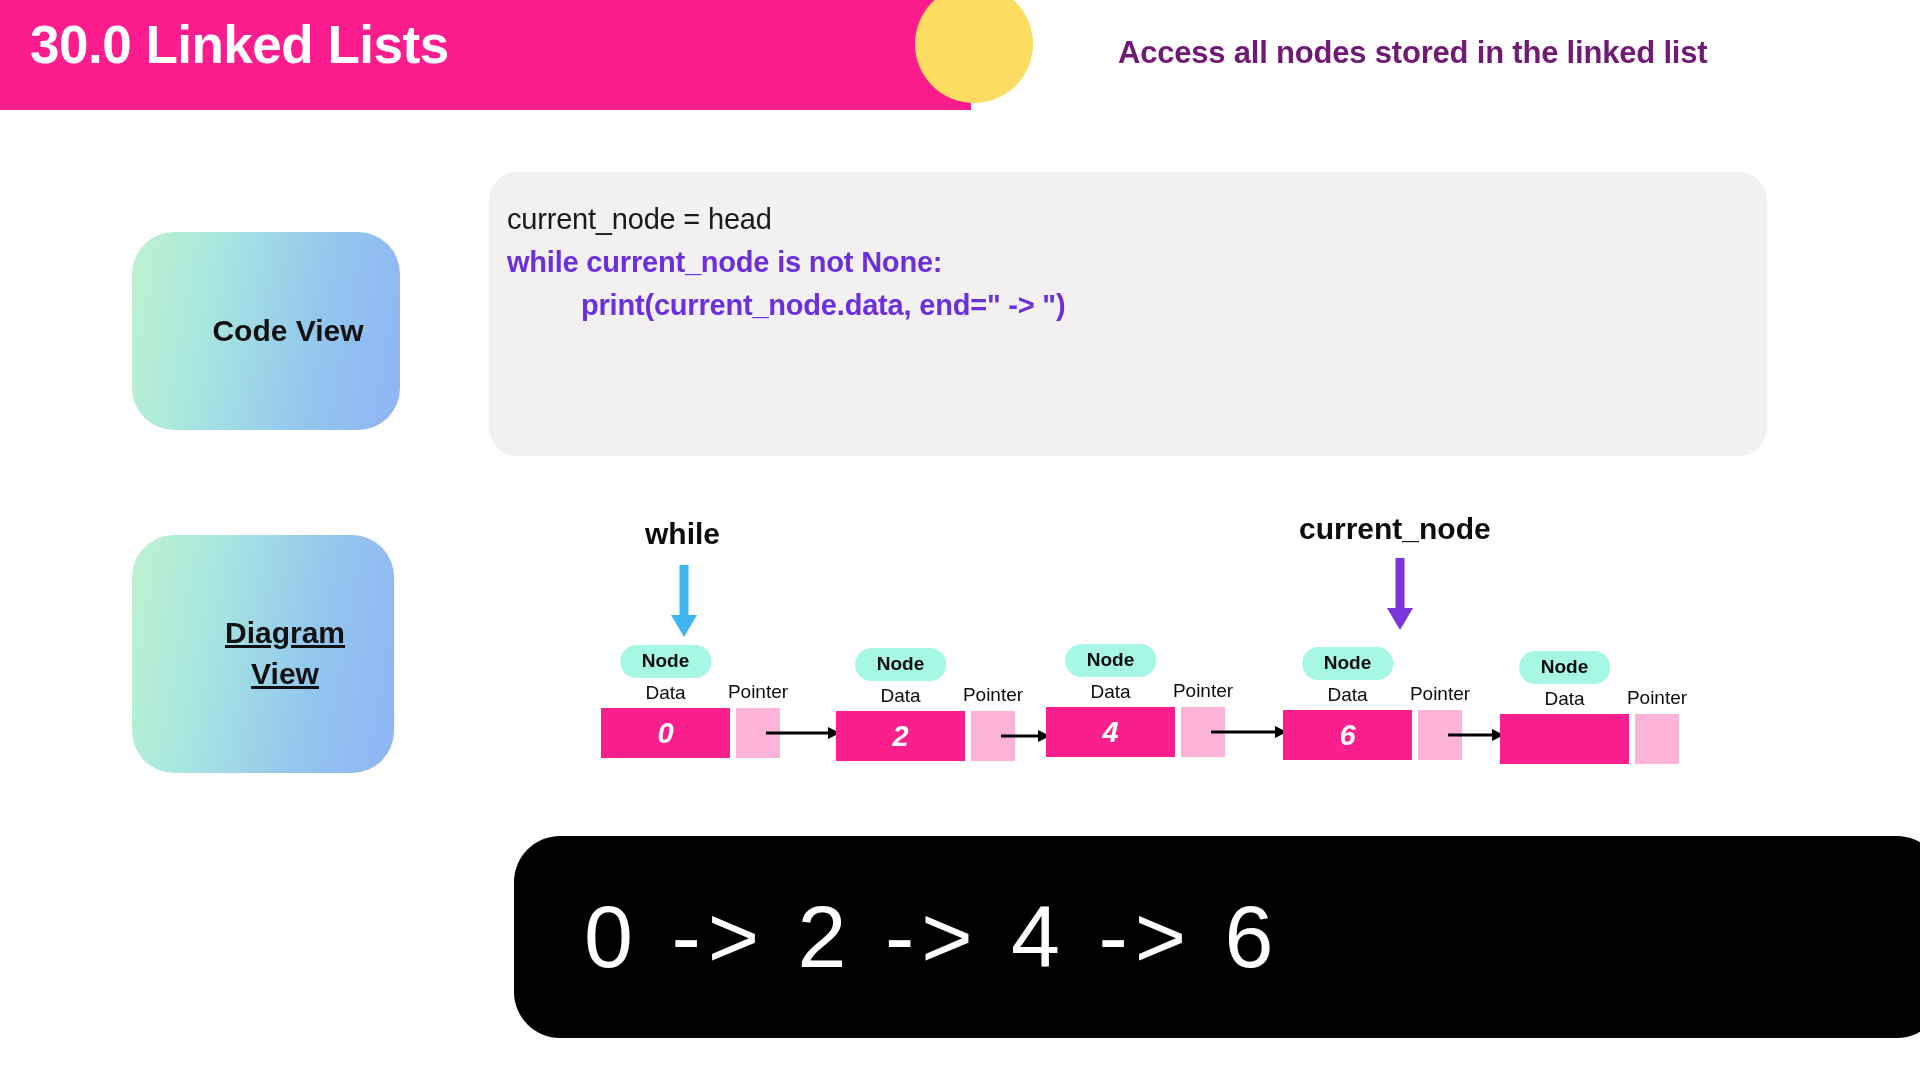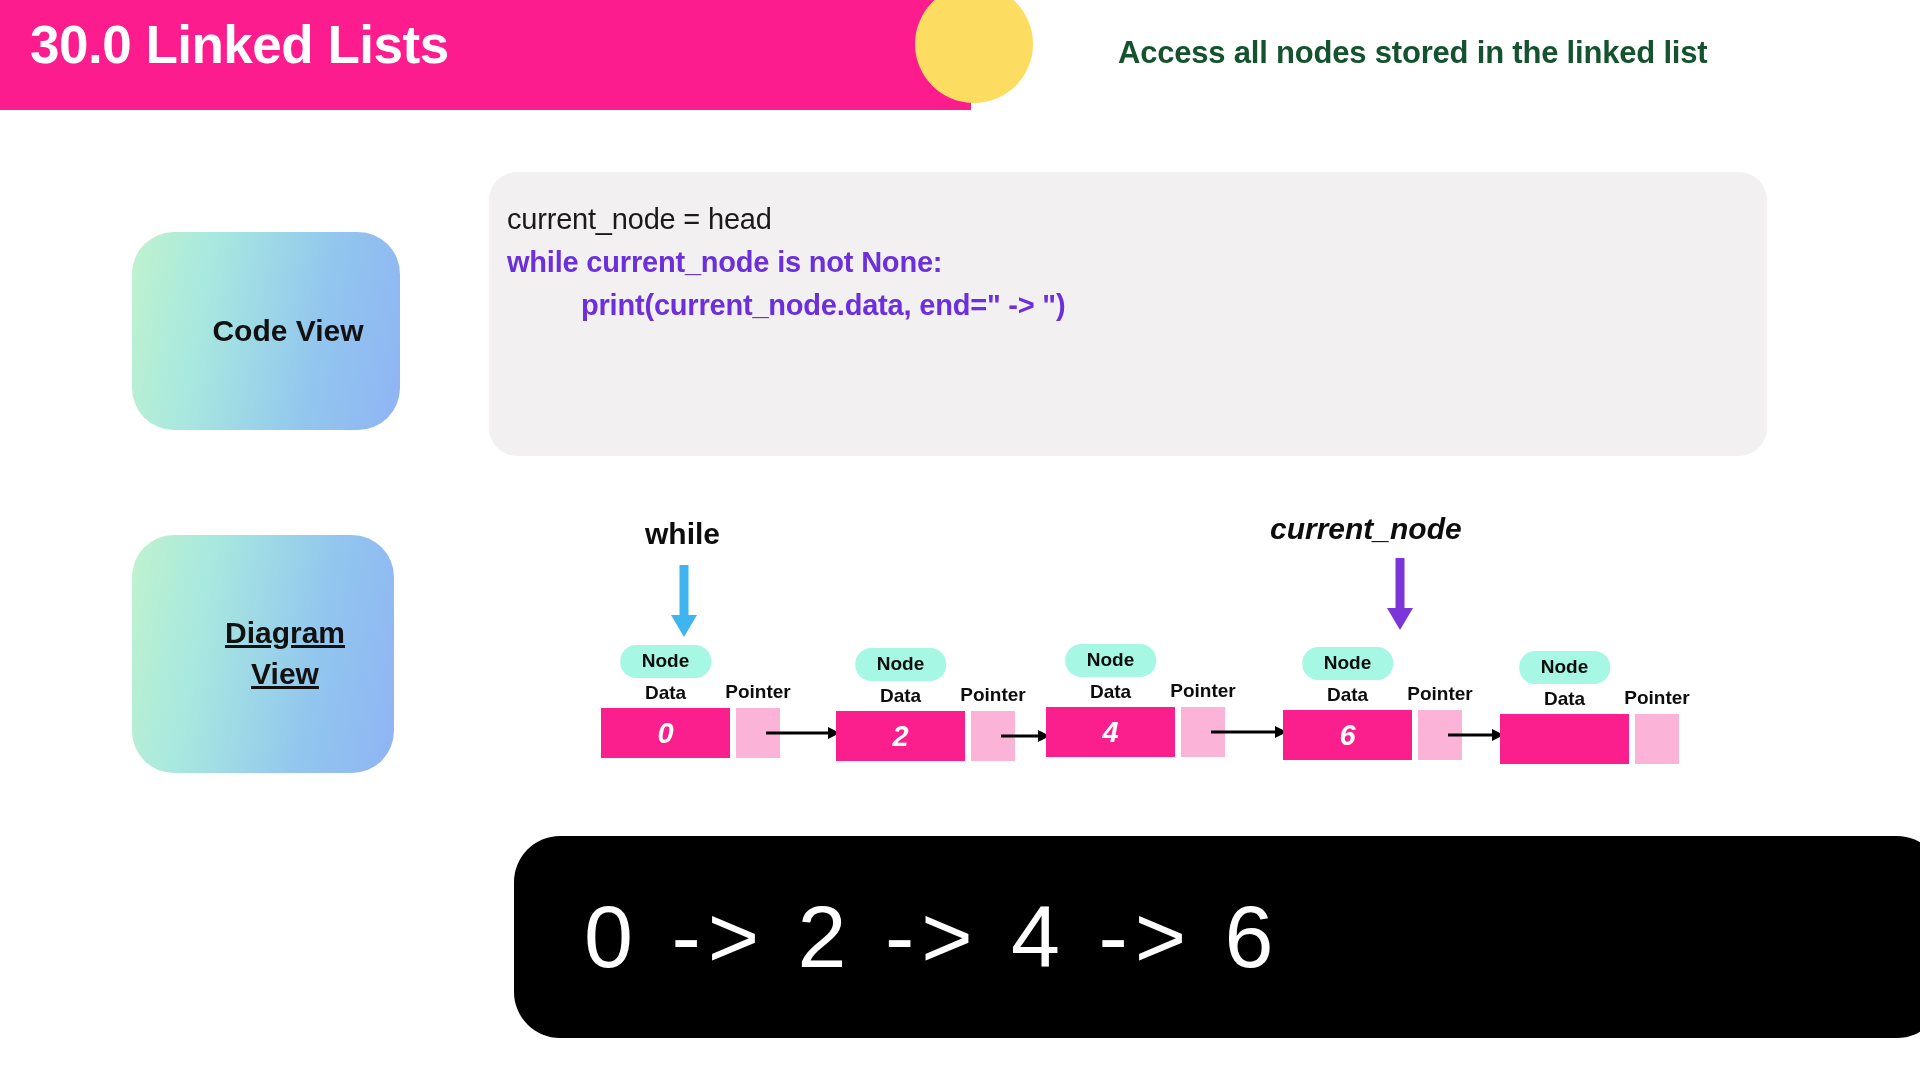--- a/index.html
+++ b/index.html
@@ -21,21 +21,21 @@
     font-size:53px; font-weight:800; color:#ffffff;
     letter-spacing:-0.5px; white-space:nowrap;
   }
   .header-circle{
     position:absolute; left:915px; top:-15px;
     width:118px; height:118px; border-radius:50%;
     background:#FDDC62; z-index:3;
   }
   .header-subtitle{
     position:absolute; left:1118px; top:35px;
-    font-size:31px; font-weight:800; color:#14532d;
+    font-size:31px; font-weight:800; color:#701a75;
     white-space:nowrap; letter-spacing:-0.2px; z-index:4;
   }
 
   
   .rail-btn{
     position:absolute;
     background:linear-gradient(100deg,#BFF2CF 0%,#A8E8DF 28%,#92C6EE 68%,#8FB4F4 100%);
     border-radius:42px;
     display:flex; align-items:center; justify-content:center;
     text-align:center;
@@ -71,21 +71,21 @@
   .ptr-arrow{ position:absolute; }
   .node-badge{
     position:absolute; left:50%; transform:translateX(-50%);
     top:0;
     background:#A6F7E4; border-radius:16px;
     padding:5px 22px 6px 22px;
     font-size:19px; font-weight:800; color:#0d0d0d;
     white-space:nowrap;
   }
   .cell-label{
-    position:absolute; font-size:19px; font-weight:700; color:#0d0d0d;
+    position:absolute; font-size:19px; font-weight:400; color:#0d0d0d;
     white-space:nowrap; text-align:center;
   }
   .data-box{
     position:absolute;
     background:#FA1F8D;
     display:flex; align-items:center; justify-content:center;
     color:#ffffff; font-size:29px; font-weight:800; font-style:italic;
   }
   .pointer-box{
     position:absolute; background:#FBB4D8;
@@ -169,21 +169,21 @@
       <div class="node-badge" style="position: absolute; left: 1564.5px; top: 651px; transform: translateX(-50%);">Node</div>
       <div class="cell-label" style="left: 1524.5px; top: 688px; width: 80px;">Data</div>
       <div class="cell-label" style="left: 1612px; top: 687px; width: 90px;">Pointer</div>
       <div class="data-box" style="left: 1500px; top: 714px; width: 129px; height: 50px;"></div>
       <div class="pointer-box" style="left: 1635px; top: 714px; width: 44px; height: 50px;"></div>
       <div class="ptr-label" style="left: 645px; top: 517px;">while</div>
       <svg class="ptr-arrow" width="34" height="72" style="left: 667px; top: 565px;">
         <line x1="17" y1="0" x2="17" y2="52" stroke="#3FB5F0" stroke-width="9"></line>
         <polygon points="4,50 30,50 17,72" fill="#3FB5F0"></polygon>
       </svg>
-      <div class="ptr-label" style="left: 1270px; top: 512px; font-style: italic;">current_node</div>
+      <div class="ptr-label" style="left: 1299px; top: 512px;">current_node</div>
       <svg class="ptr-arrow" width="34" height="72" style="left: 1383px; top: 558px;">
         <line x1="17" y1="0" x2="17" y2="52" stroke="#7B35D8" stroke-width="9"></line>
         <polygon points="4,50 30,50 17,72" fill="#7B35D8"></polygon>
       </svg>
     </div>
 
   <div class="output-box">
     <div class="output-text">0 -&gt; 2 -&gt; 4 -&gt; 6</div>
   </div>
 

